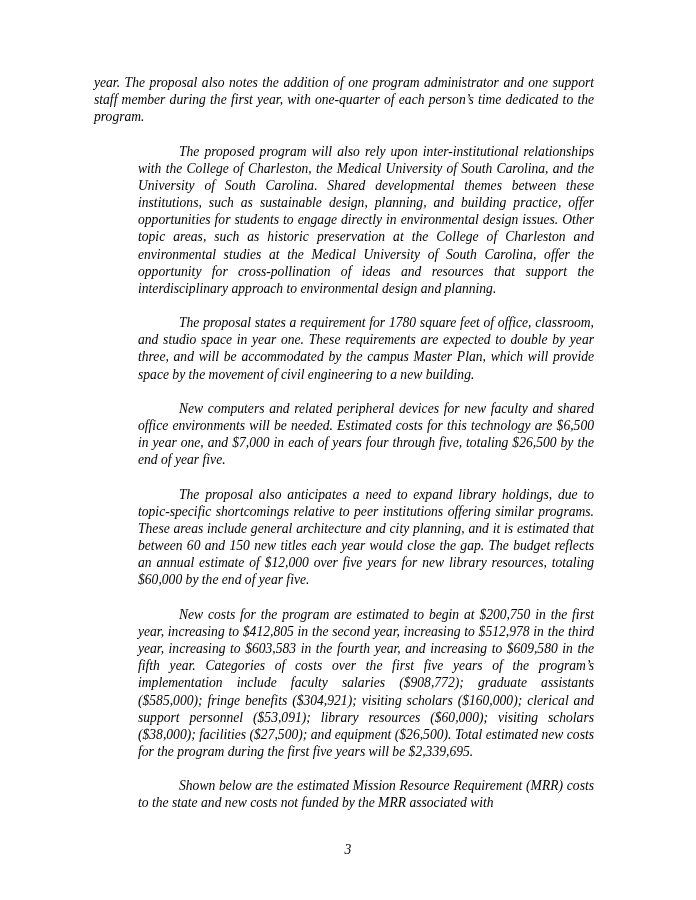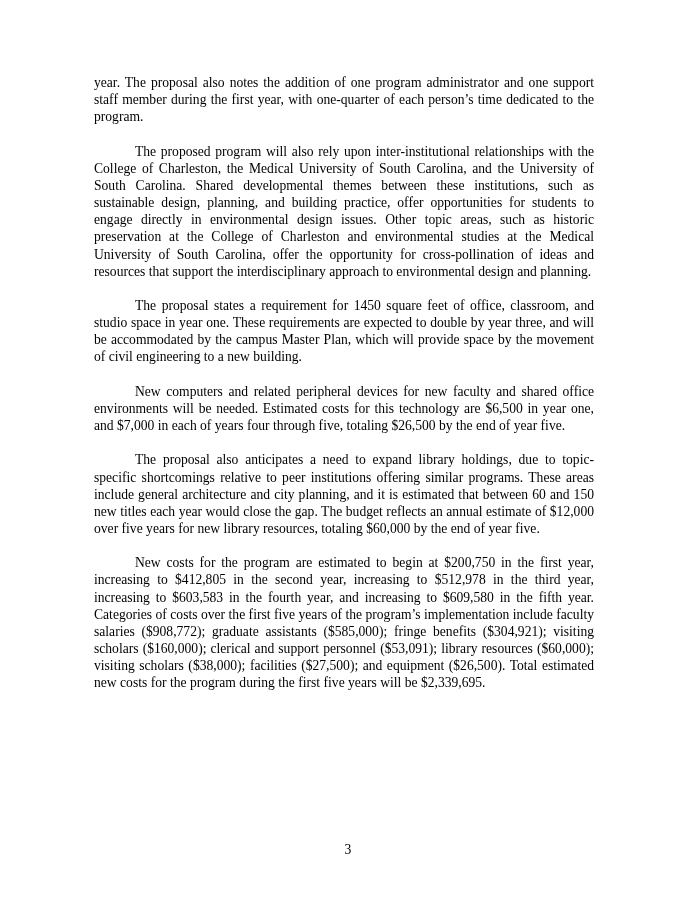--- a/index.html
+++ b/index.html
@@ -10,54 +10,57 @@
     position: relative;
     width: 696px;
     height: 900px;
     margin: 0 auto;
     background: #ffffff;
     font-family: "Liberation Serif", "DejaVu Serif", serif;
     font-size: 13.6px;
     line-height: 17.15px;
     color: #000000;
     overflow: hidden;
+    font-style: italic;
   }
   .text-block {
     position: absolute;
     left: 94px;
     top: 74px;
     width: 500px;
     text-align: justify;
   }
   .para {
     margin-bottom: 17.15px;
   }
   .para.indent {
     text-indent: 41px;
+    margin-left: 44px;
   }
   .para:last-child {
     margin-bottom: 0;
   }
   .page-footer {
     position: absolute;
     left: 0;
     top: 841px;
     width: 100%;
     text-align: center;
   }
 </style>
 </head>
 <body>
 
 <div class="page">
   <div class="text-block">
     <p class="para">year.  The proposal also notes the addition of one program administrator and one support staff member during the first year, with one-quarter of each person’s time dedicated to the program.</p>
     <p class="para indent">The proposed program will also rely upon inter-institutional relationships with the College of Charleston, the Medical University of South Carolina, and the University of South Carolina.  Shared developmental themes between these institutions, such as sustainable design, planning, and building practice, offer opportunities for students to engage directly in environmental design issues.  Other topic areas, such as historic preservation at the College of Charleston and environmental studies at the Medical University of South Carolina, offer the opportunity for cross-pollination of ideas and resources that support the interdisciplinary approach to environmental design and planning.</p>
-    <p class="para indent">The proposal states a requirement for 1450 square feet of office, classroom, and studio space in year one.  These requirements are expected to double by year three, and will be accommodated by the campus Master Plan, which will provide space by the movement of civil engineering to a new building.</p>
+    <p class="para indent">The proposal states a requirement for 1780 square feet of office, classroom, and studio space in year one.  These requirements are expected to double by year three, and will be accommodated by the campus Master Plan, which will provide space by the movement of civil engineering to a new building.</p>
     <p class="para indent">New computers and related peripheral devices for new faculty and shared office environments will be needed.  Estimated costs for this technology are $6,500 in year one, and $7,000 in each of years four through five, totaling $26,500 by the end of year five.</p>
     <p class="para indent">The proposal also anticipates a need to expand library holdings, due to topic-specific shortcomings relative to peer institutions offering similar programs.  These areas include general architecture and city planning, and it is estimated that between 60 and 150 new titles each year would close the gap.  The budget reflects an annual estimate of $12,000 over five years for new library resources, totaling $60,000 by the end of year five.</p>
     <p class="para indent">New costs for the program are estimated to begin at $200,750 in the first year, increasing to $412,805 in the second year, increasing to $512,978 in the third year, increasing to $603,583 in the fourth year, and increasing to $609,580 in the fifth year.  Categories of costs over the first five years of the program’s implementation include faculty salaries ($908,772); graduate assistants ($585,000); fringe benefits ($304,921); visiting scholars ($160,000);  clerical and support personnel ($53,091);  library resources ($60,000); visiting scholars ($38,000); facilities ($27,500); and equipment ($26,500).  Total estimated new costs for the program during the first five years will be $2,339,695.</p>
+    <p class="para indent">Shown below are the estimated Mission Resource Requirement (MRR) costs to the state and new costs not funded by the MRR associated with</p>
   </div>
 
   <div class="page-footer">
     <span>3</span>
   </div>
 </div>
 
 </body></html>

